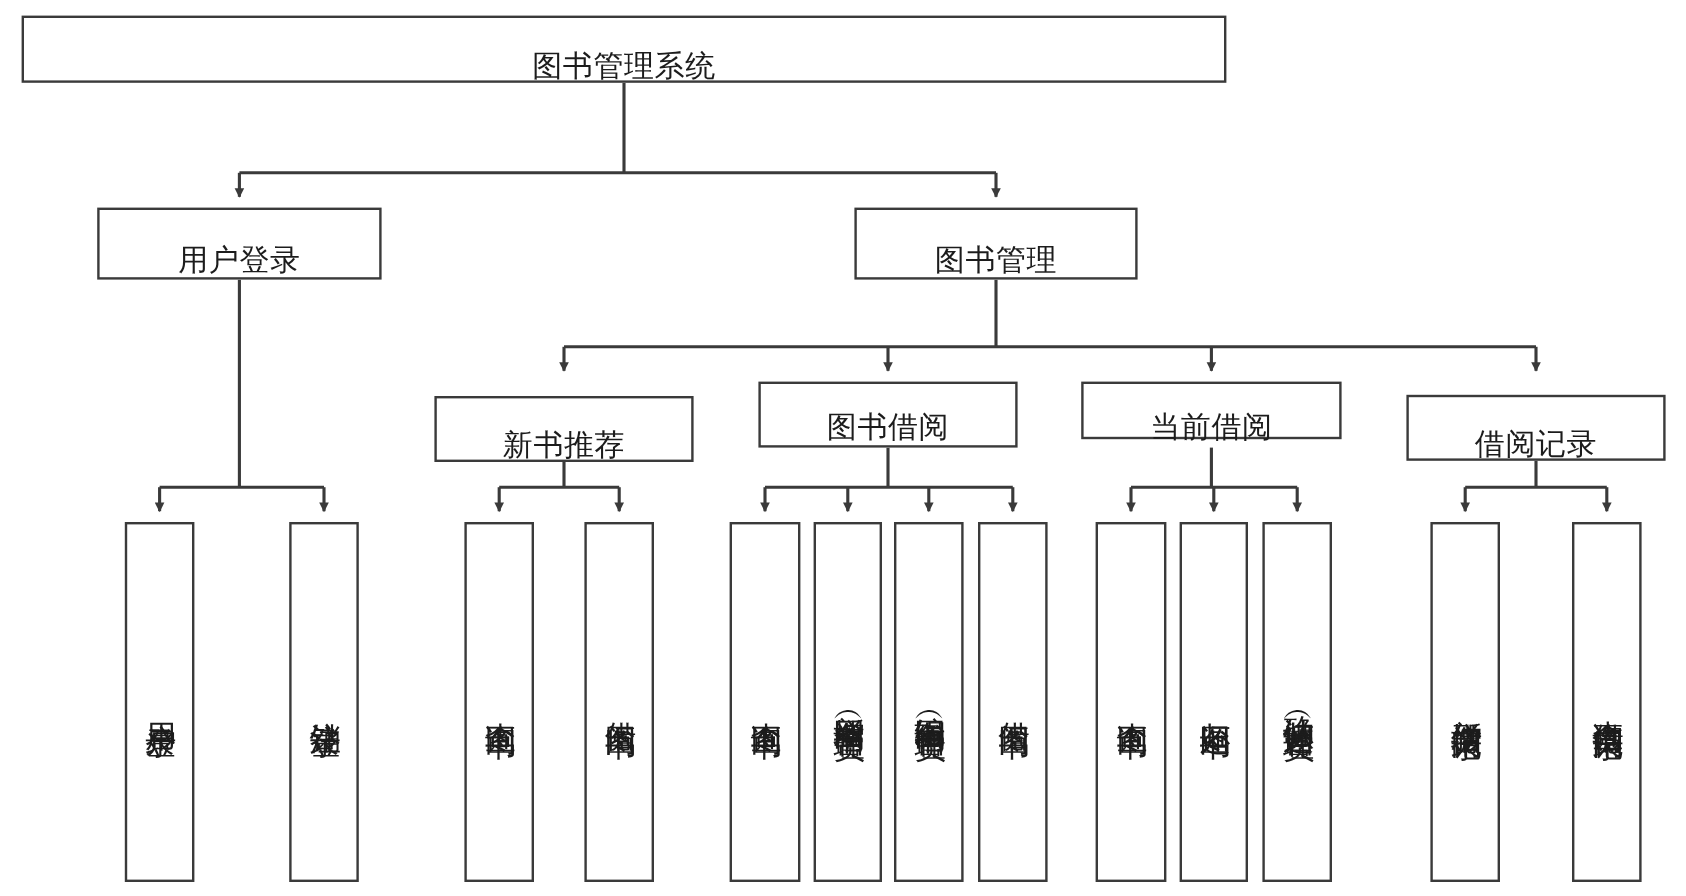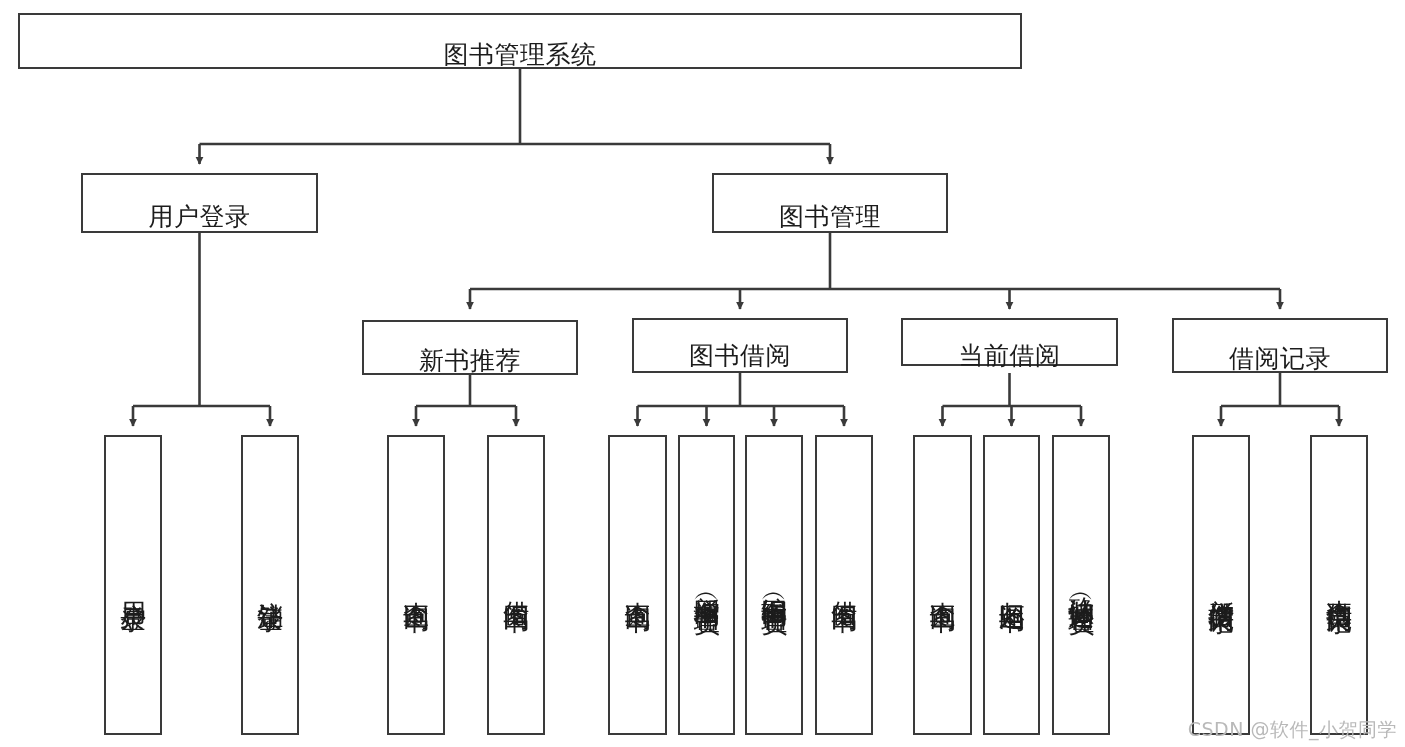--- a/index.html
+++ b/index.html
@@ -124,30 +124,30 @@
   <div id="nodes">
       <div class="node horiz root" style="left: 18px; top: 13px; width: 1004px; height: 56px;">
         <span class="node-label">图书管理系统</span>
       </div>
       <div class="node horiz" style="left: 81px; top: 173px; width: 237px; height: 60px;">
         <span class="node-label">用户登录</span>
       </div>
       <div class="node horiz" style="left: 712px; top: 173px; width: 236px; height: 60px;">
         <span class="node-label">图书管理</span>
       </div>
-      <div class="node horiz" style="left: 362px; top: 320px; width: 216px; height: 55px;">
+      <div class="node horiz" style="left: 362px; top: 330px; width: 216px; height: 55px;">
         <span class="node-label">新书推荐</span>
       </div>
       <div class="node horiz" style="left: 632px; top: 318px; width: 216px; height: 55px; align-items: flex-end;">
         <span class="node-label">图书借阅</span>
       </div>
       <div class="node horiz" style="left: 901px; top: 318px; width: 217px; height: 48px;">
         <span class="node-label">当前借阅</span>
       </div>
-      <div class="node horiz" style="left: 1172px; top: 318px; width: 216px; height: 55px;">
+      <div class="node horiz" style="left: 1172px; top: 329px; width: 216px; height: 55px;">
         <span class="node-label">借阅记录</span>
       </div>
       <div class="node vert" style="left: 104px; top: 435px; width: 58px; height: 300px;">
         <span class="node-label">用户登录</span>
       </div>
       <div class="node vert" style="left: 241px; top: 435px; width: 58px; height: 300px;">
         <span class="node-label">注销登录</span>
       </div>
       <div class="node vert" style="left: 387px; top: 435px; width: 58px; height: 300px;">
         <span class="node-label">查询图书</span>
@@ -177,14 +177,13 @@
         <span class="node-label">确认归还（管理员）</span>
       </div>
       <div class="node vert" style="left: 1192px; top: 435px; width: 58px; height: 300px;">
         <span class="node-label">新增借阅记录</span>
       </div>
       <div class="node vert" style="left: 1310px; top: 435px; width: 58px; height: 300px;">
         <span class="node-label">查询借阅记录</span>
       </div>
     </div>
 
-  <div id="watermark">CSDN @软件_小贺同学</div>
 </div>
 
 </body></html>

